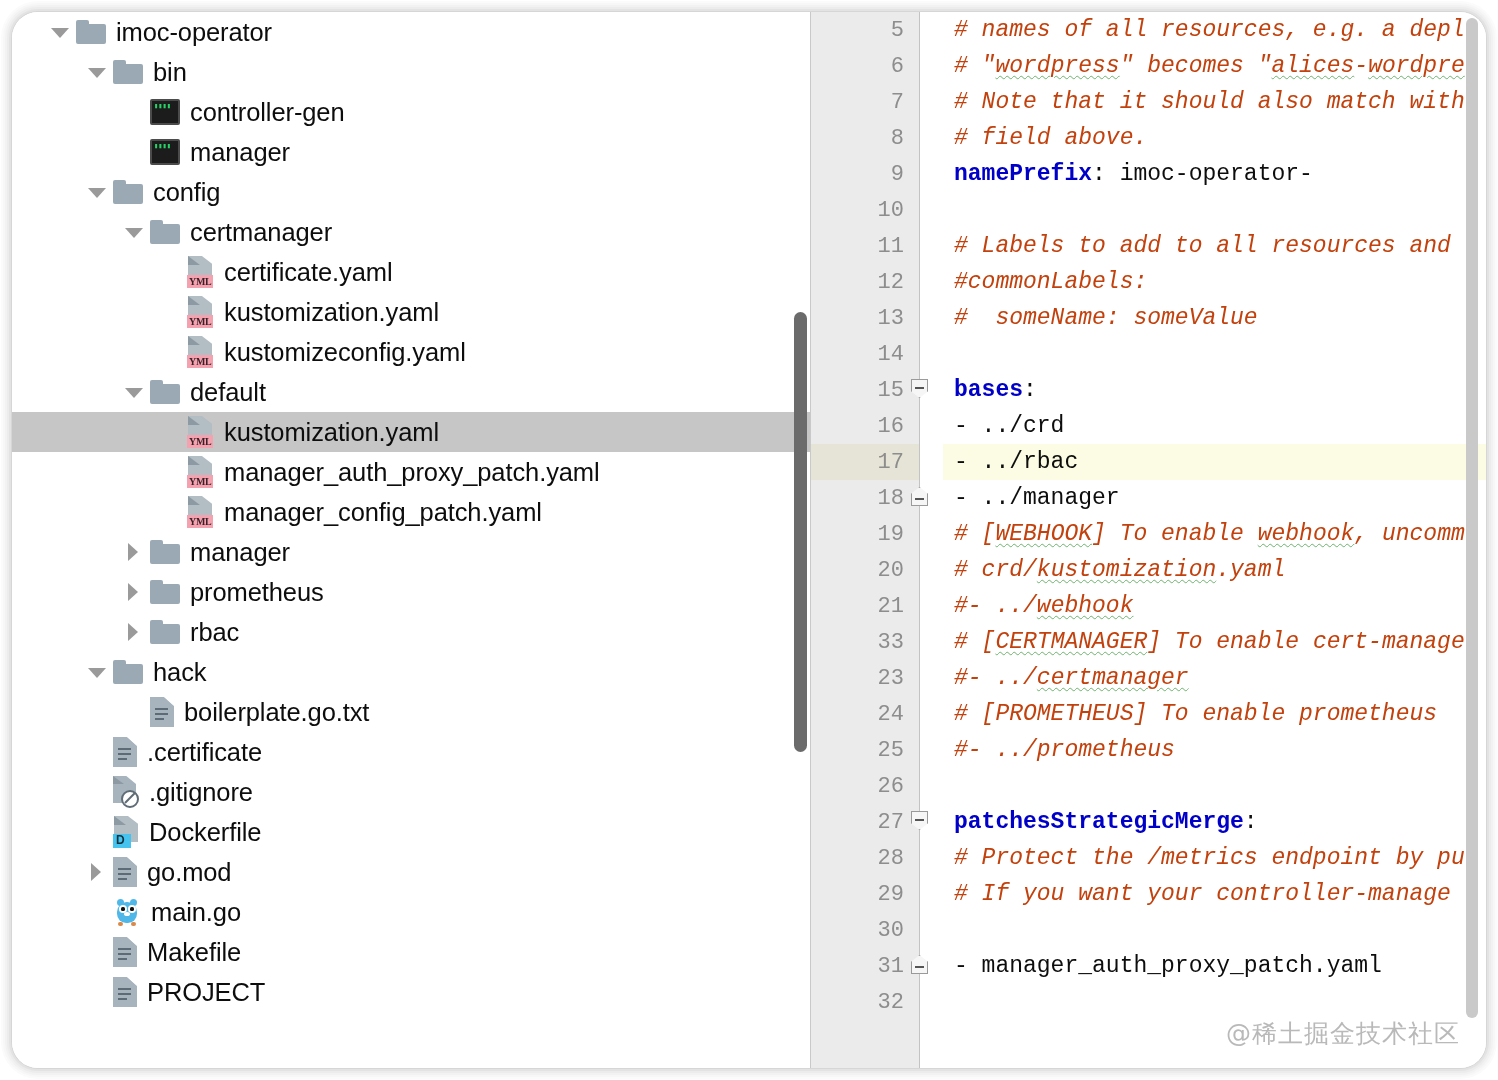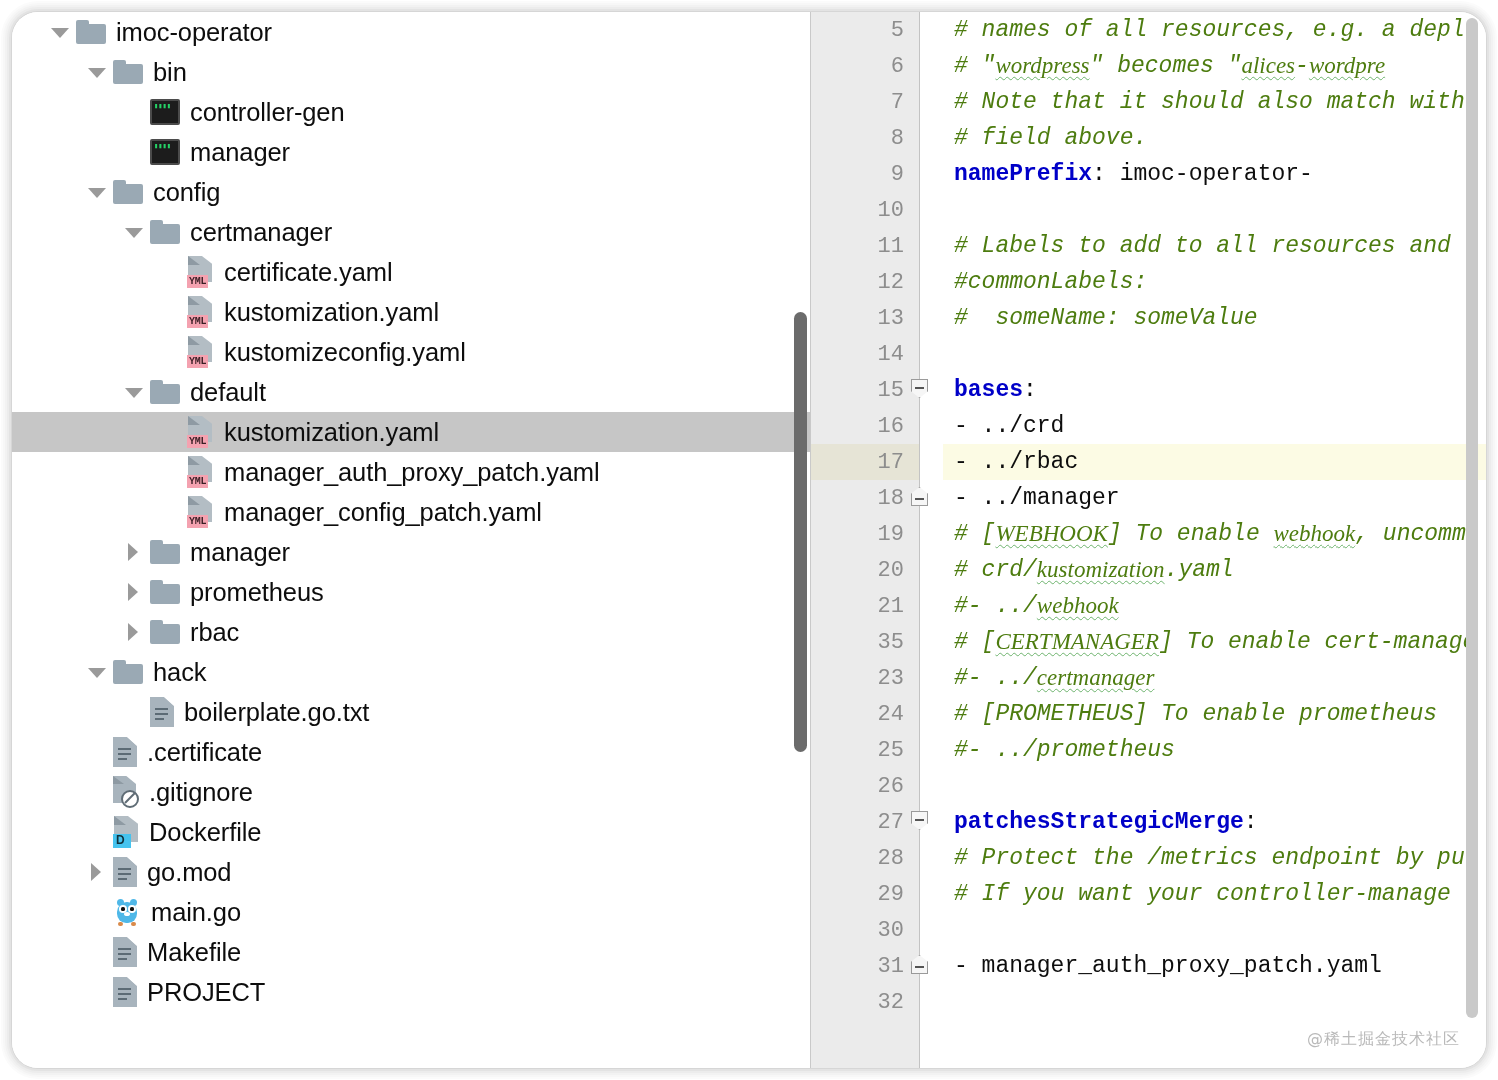--- a/index.html
+++ b/index.html
@@ -103,21 +103,21 @@
   .ico-yml .fold{
     position:absolute;left:1px;top:0;width:12px;height:9px;
     background:#8e9aa3;
     clip-path:polygon(0 0,100% 100%,0 100%);
   }
   .ico-yml .badge{
     position:absolute;left:0px;bottom:0px;
     background:#f4a2b0;color:#3a1f25;
     font-size:10px;font-weight:bold;line-height:11px;
     padding:1px 2px 1px 2px;letter-spacing:-0.3px;
-    font-family:Liberation Mono, monospace;
+    font-family:Liberation Serif, serif;
   }
   
   .ico-docker{width:26px;height:32px;}
   .ico-docker .pg{
     position:absolute;left:1px;top:0;width:24px;height:26px;
     background:#b3bdc4;
     clip-path:polygon(0 0,58% 0,100% 30%,100% 100%,0 100%);
   }
   .ico-docker .fold{
     position:absolute;left:1px;top:0;width:12px;height:9px;
@@ -249,41 +249,40 @@
   .fold-end{clip-path:polygon(50% 0,100% 35%,100% 100%,0 100%,0 35%);}
   .fold-end::after{
     content:"";position:absolute;left:3px;top:10px;width:9px;height:1.6px;
     background:#555;
   }
   .code-cell{
     flex:1 1 auto;height:36px;display:flex;align-items:center;
     padding-left:11px;white-space:pre;box-sizing:border-box;
     overflow:hidden;
   }
-  .cmt{color:#4d7c0f;font-style:italic;}
+  .cmt{color:#c2410c;font-style:italic;}
   .key{color:#0000c8;font-weight:bold;}
   .plain{color:#0d0d0d;}
   .sq{
     text-decoration:underline;
     text-decoration-style:wavy;
     text-decoration-color:#6db36d;
     text-decoration-thickness:1px;
     text-underline-offset:3px;
-    font-family:Liberation Serif, serif;
   }
   #editor-scrollbar{
     position:absolute;right:6px;top:0;width:16px;height:100%;
   }
   #editor-scroll-thumb{
     position:absolute;left:2px;top:6px;width:12px;height:1000px;
     background:#c9c9c9;border-radius:6px;
   }
   #watermark{
     position:absolute;right:26px;bottom:18px;
-    font-size:16px;color:#b9b9b9;
+    font-size:25px;color:#b9b9b9;
     font-family:"DejaVu Sans",sans-serif;
     letter-spacing:1px;
     pointer-events:none;
   }
 </style>
 </head>
 <body>
 
 <div id="window-frame">
   <div id="window-inner">
@@ -679,21 +678,21 @@
             <div class="code-cell"><span class="cmt"># crd/</span><span class="cmt sq">kustomization</span><span class="cmt">.yaml</span></div>
           </div>
           <div class="code-row">
             <div class="lno-cell">21</div>
             <div class="fold-cell">
               <span class="sep"></span>
             </div>
             <div class="code-cell"><span class="cmt">#- ../</span><span class="cmt sq">webhook</span></div>
           </div>
           <div class="code-row">
-            <div class="lno-cell">35</div>
+            <div class="lno-cell">33</div>
             <div class="fold-cell">
               <span class="sep"></span>
             </div>
             <div class="code-cell"><span class="cmt"># [</span><span class="cmt sq">CERTMANAGER</span><span class="cmt">] To enable cert-manage</span></div>
           </div>
           <div class="code-row">
             <div class="lno-cell">23</div>
             <div class="fold-cell">
               <span class="sep"></span>
             </div>

